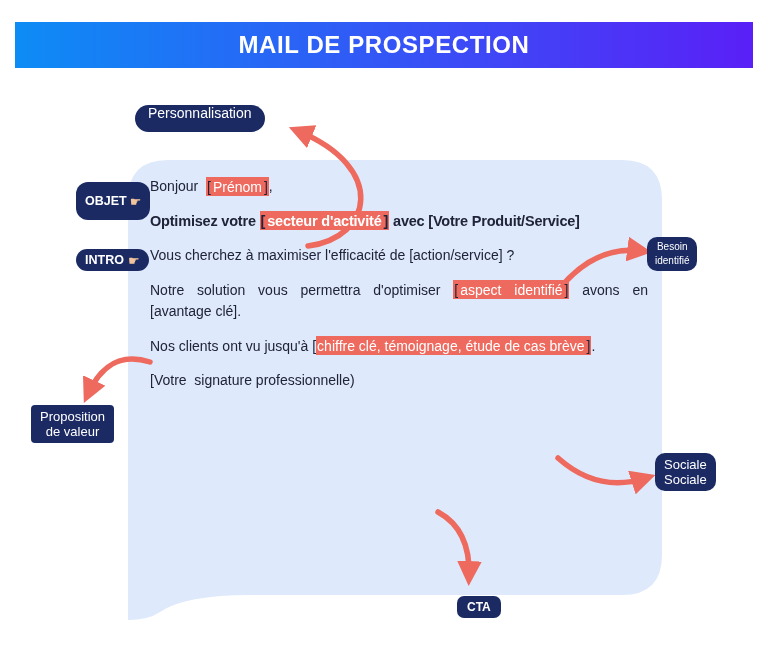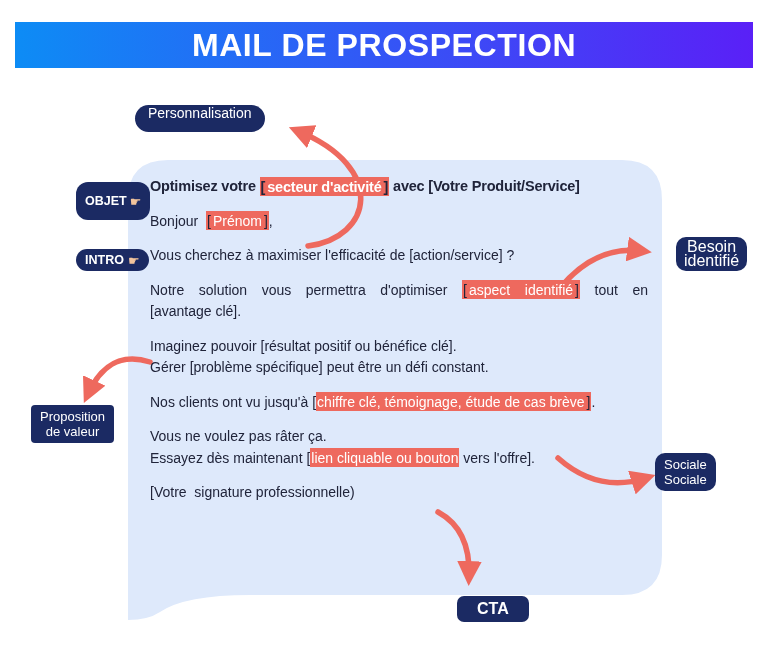--- a/index.html
+++ b/index.html
@@ -9,40 +9,40 @@
   }
   html,body{margin:0;padding:0}
   body{
     position:relative;width:768px;height:657px;background:#ffffff;
     font-family:"Liberation Sans",sans-serif;overflow:hidden;
   }
   .banner{
     position:absolute;left:15px;top:22px;width:738px;height:46px;
     background:linear-gradient(90deg,var(--g1),var(--g2));
     display:flex;align-items:center;justify-content:center;
-    color:#fff;font-size:32px;font-weight:bold;letter-spacing:.6px;
+    color:#fff;font-size:24px;font-weight:bold;letter-spacing:.6px;
   }
   svg.layer{position:absolute;left:0;top:0;width:768px;height:657px}
   #bubble-layer path{fill:var(--bubble)}
   #arrows{pointer-events:none}
   #arrows path.arrow{stroke:var(--coral);stroke-width:5.5;fill:none;stroke-linecap:round}
 
   .badge{
     position:absolute;background:var(--navy);color:#fff;
     display:flex;flex-direction:column;align-items:center;
     text-align:center;box-sizing:border-box;z-index:3;
   }
   .badge.row{flex-direction:row}
   .b-pers{left:135px;top:105px;height:27px;padding:0 13px;border-radius:15px;font-size:14px}
   .b-objet{left:76px;top:182px;height:38px;padding:0 9px;border-radius:12px;font-size:12.5px;font-weight:bold;gap:3px}
   .b-intro{left:76px;top:249px;height:22px;padding:0 9px;border-radius:12px;font-size:12.5px;font-weight:bold;gap:4px}
-  .b-besoin{left:676px;top:237px;padding:3px 8px;border-radius:10px;font-size:16px;line-height:14px}
+  .b-besoin{left:647px;top:237px;padding:3px 8px;border-radius:10px;font-size:10px;line-height:14px}
   .b-prop{left:31px;top:405px;padding:4px 9px;border-radius:4px;font-size:13px;line-height:15px}
   .b-preuve{left:655px;top:453px;padding:4px 9px;border-radius:10px;font-size:13px;line-height:15px}
-  .b-cta{left:457px;top:596px;padding:4px 20px;border-radius:7px;font-size:16px;font-weight:bold}
+  .b-cta{left:457px;top:596px;padding:4px 10px;border-radius:7px;font-size:12px;font-weight:bold}
   .finger{color:var(--tan);font-family:"DejaVu Sans",sans-serif;font-size:13px;line-height:1}
 
   .email-text{
     position:absolute;left:150px;top:176px;width:498px;z-index:2;
     color:var(--ink);font-size:14px;line-height:21.5px;
   }
   .para{margin:0 0 13px}
   .para.bold{font-weight:bold;font-size:14.5px;letter-spacing:-0.2px}
   .line{white-space:nowrap}
   .line.justify{white-space:normal;text-align:justify;text-align-last:justify}
@@ -55,43 +55,35 @@
 <svg id="bubble-layer" class="layer" viewBox="0 0 768 657">
   <path d="M 168 160 H 622 Q 662 160 662 200 L 662 555 Q 662 595 622 595 L 250 595
            Q 185 595 160 612 Q 148 620 128 620 L 128 200 Q 128 160 168 160 Z"></path>
 </svg>
 
 <div class="banner">
   <span>MAIL DE PROSPECTION</span>
 </div>
 
 <div class="email-text">
+    <div class="para">
+      <div class="line"><span class="seg-p">Bonjour&nbsp; </span><span class="seg-hb">[</span><span class="seg-h">Prénom</span><span class="seg-hb">]</span><span class="seg-p">,</span></div>
+    </div>
     <div class="para bold">
       <div class="line"><span class="seg-p">Optimisez votre </span><span class="seg-hb">[</span><span class="seg-h">secteur d'activité</span><span class="seg-hb">]</span><span class="seg-p"> avec [Votre Produit/Service]</span></div>
-    </div>
-    <div class="para">
-      <div class="line"><span class="seg-p">Bonjour&nbsp; </span><span class="seg-hb">[</span><span class="seg-h">Prénom</span><span class="seg-hb">]</span><span class="seg-p">,</span></div>
     </div>
     <div class="para">
       <div class="line"><span class="seg-p">Vous cherchez à maximiser l'efficacité de [action/service] ?</span></div>
     </div>
     <div class="para">
-      <div class="line justify"><span class="seg-p">Notre solution vous permettra d'optimiser </span><span class="seg-hb">[</span><span class="seg-h">aspect identifié</span><span class="seg-hb">]</span><span class="seg-p"> tout en</span></div>
+      <div class="line justify"><span class="seg-p">Notre solution vous permettra d'optimiser </span><span class="seg-hb">[</span><span class="seg-h">aspect identifié</span><span class="seg-hb">]</span><span class="seg-p"> avons en</span></div>
       <div class="line"><span class="seg-p">[avantage clé].</span></div>
     </div>
     <div class="para">
-      <div class="line"><span class="seg-p">Imaginez pouvoir [résultat positif ou bénéfice clé].</span></div>
-      <div class="line"><span class="seg-p">Gérer [problème spécifique] peut être un défi constant.</span></div>
-    </div>
-    <div class="para">
       <div class="line"><span class="seg-p">Nos clients ont vu jusqu'à [</span><span class="seg-h">chiffre clé, témoignage, étude de cas brève</span><span class="seg-hb">]</span><span class="seg-p">.</span></div>
-    </div>
-    <div class="para">
-      <div class="line"><span class="seg-p">Vous ne voulez pas râter ça.</span></div>
-      <div class="line"><span class="seg-p">Essayez dès maintenant [</span><span class="seg-h">lien cliquable ou bouton</span><span class="seg-p"> vers l'offre].</span></div>
     </div>
     <div class="para">
       <div class="line"><span class="seg-p">[Votre&nbsp; signature professionnelle)</span></div>
     </div>
   </div>
 
 <div class="badge b-pers">
   <span>Personnalisation</span>
 </div>
 

